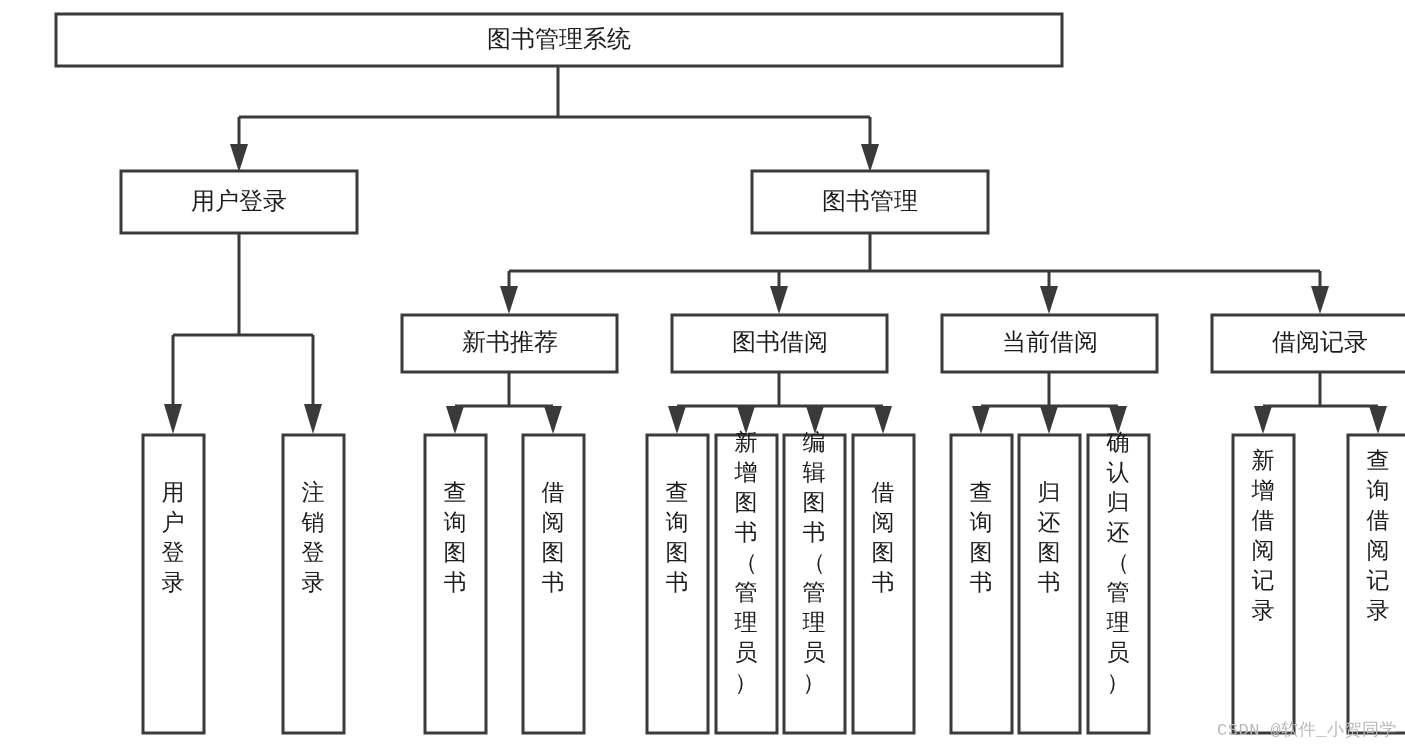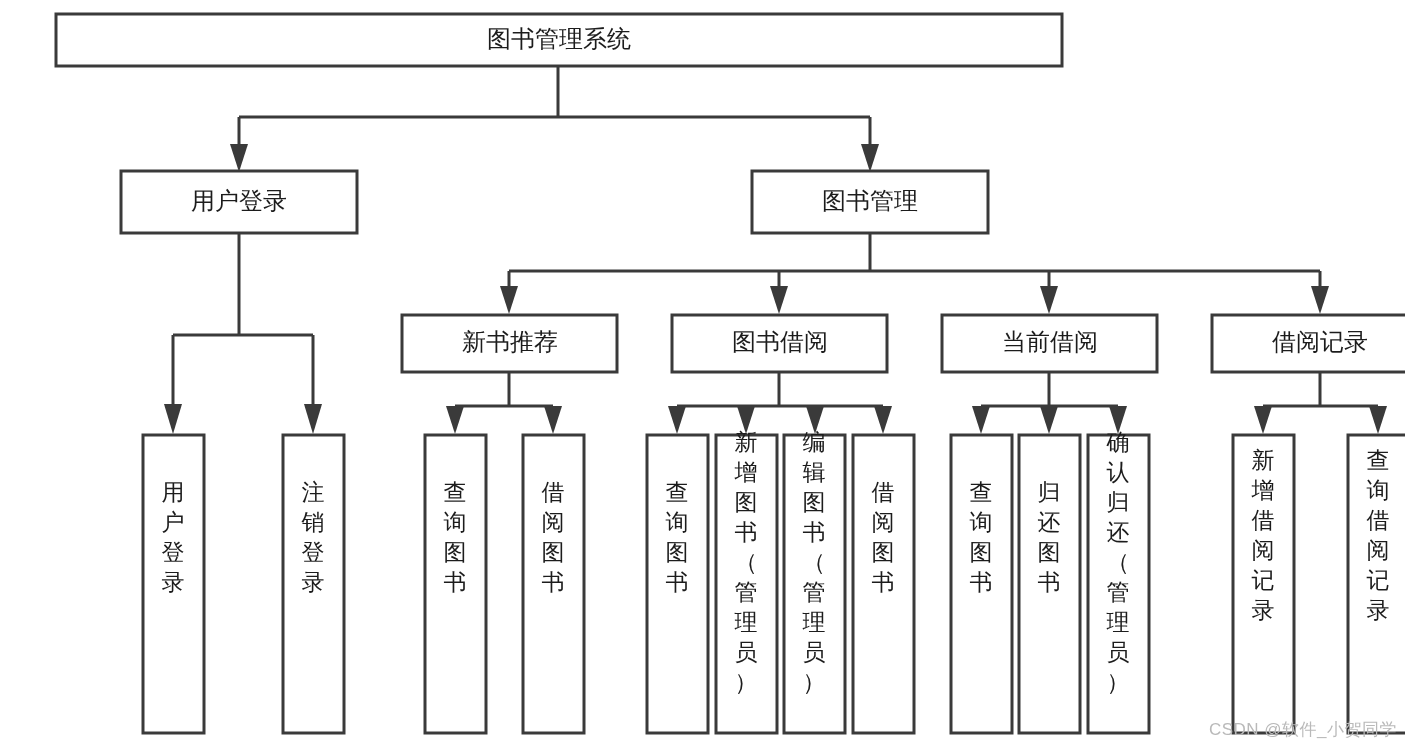--- a/index.html
+++ b/index.html
@@ -52,21 +52,21 @@
   .node-label-vertical {
     font-family: "Liberation Sans", "DejaVu Sans", sans-serif;
     fill: #1c1c1c;
     font-size: 23px;
     text-anchor: middle;
   }
   .watermark {
     position: absolute;
     right: 8px;
     bottom: 6px;
-    font-family: Liberation Sans, sans-serif;
+    font-family: Liberation Mono, monospace;
     font-size: 17px;
     color: #b9b9b9;
     white-space: nowrap;
     letter-spacing: 0.5px;
     pointer-events: none;
   }
 </style>
 </head>
 <body>
 

